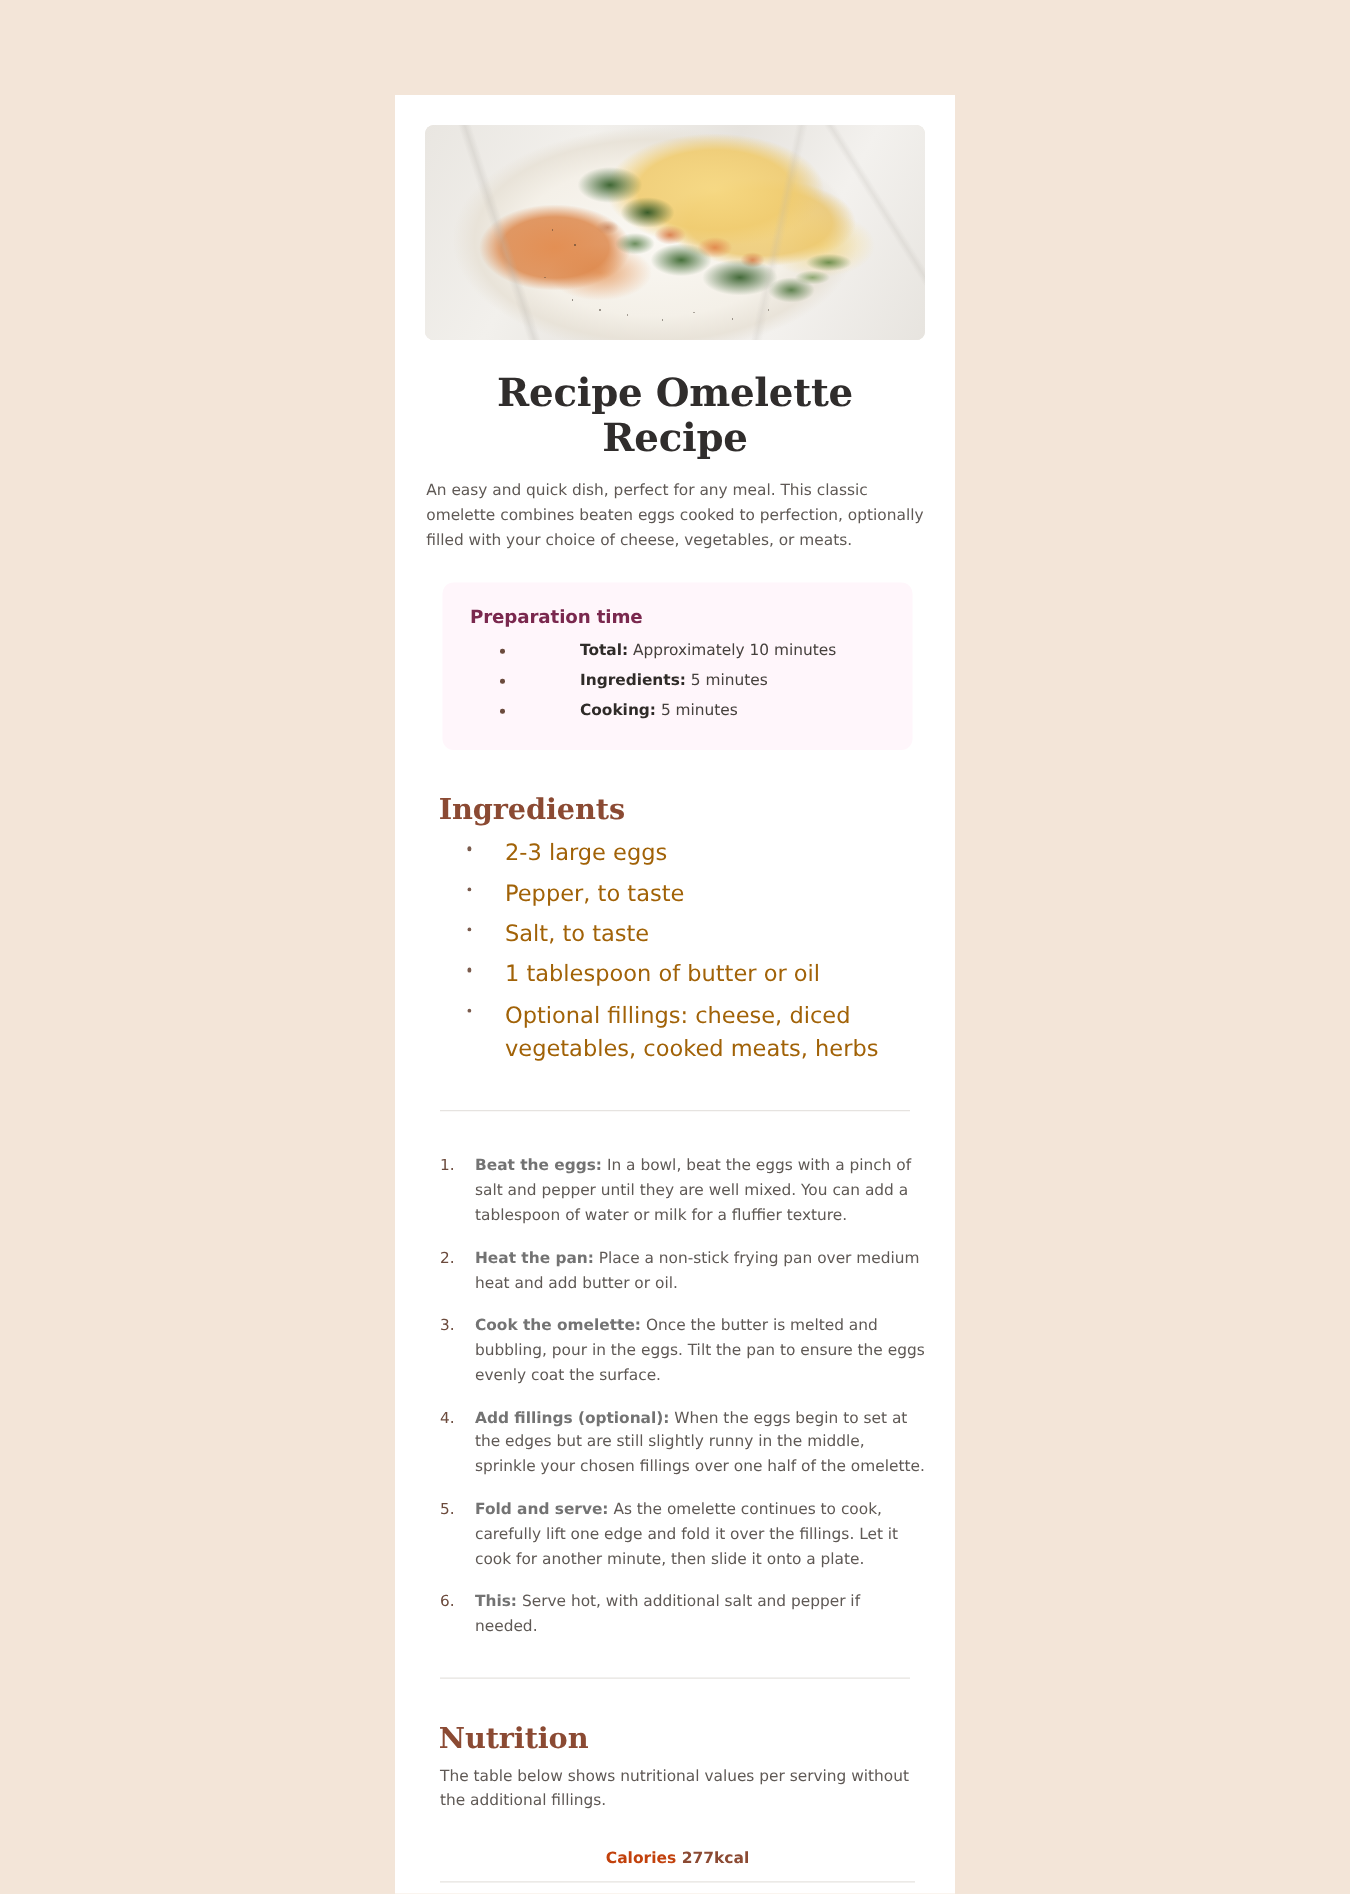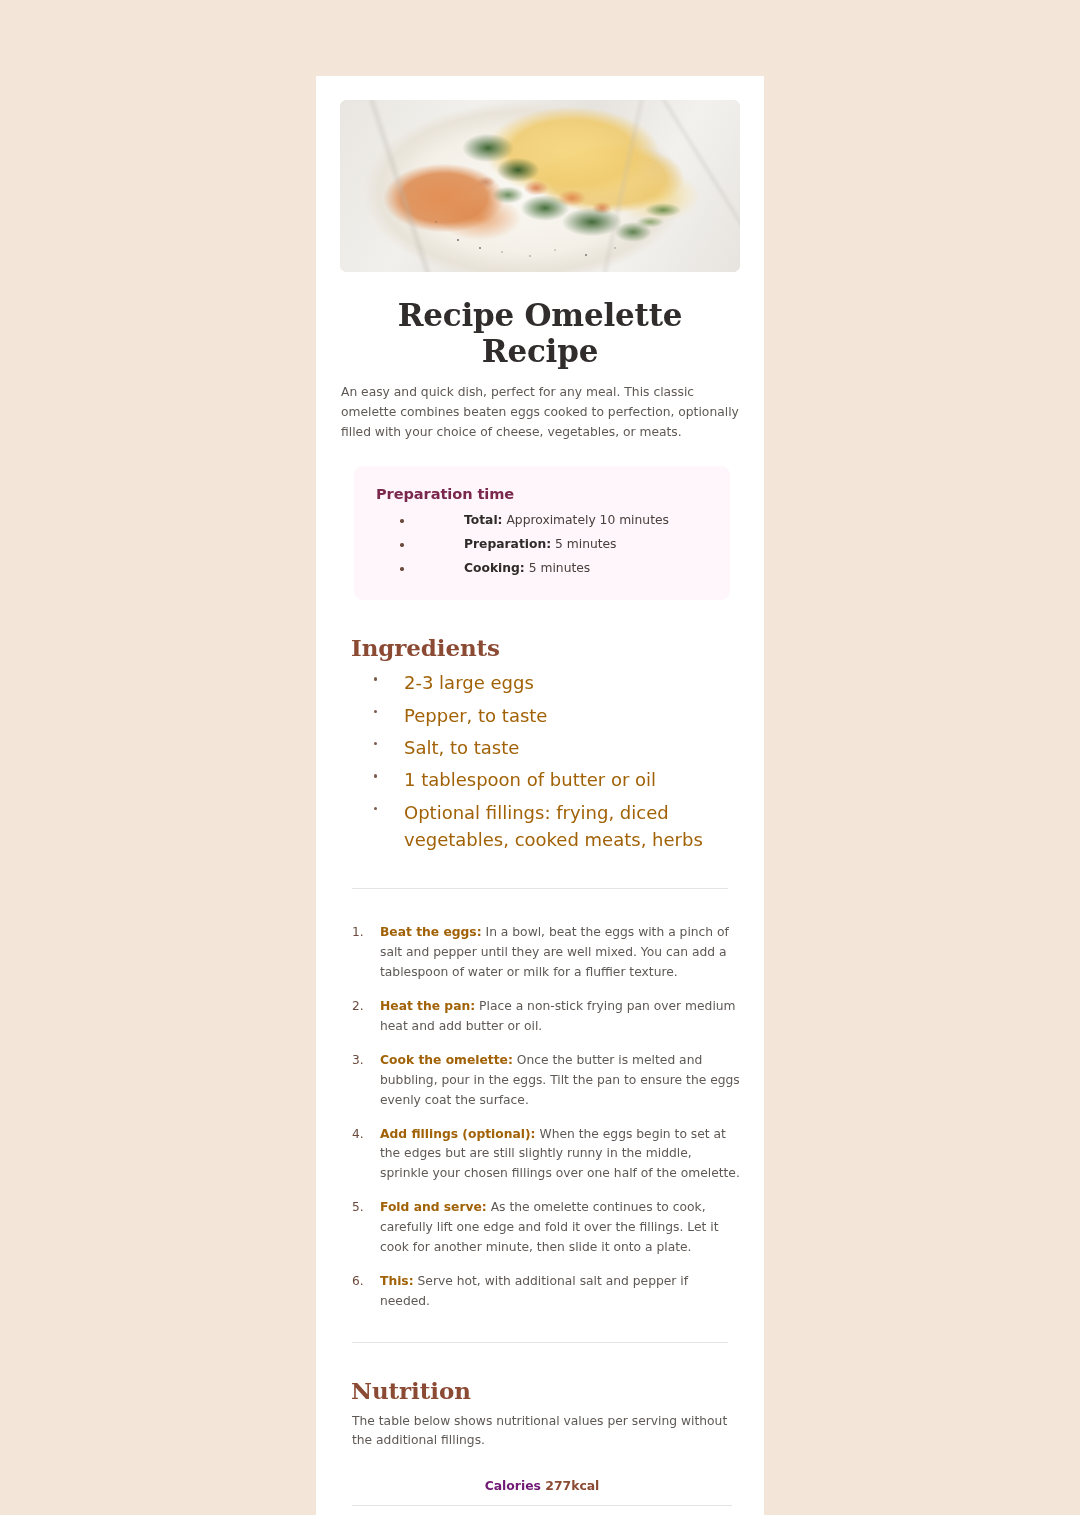--- a/index.html
+++ b/index.html
@@ -227,21 +227,21 @@
   .instructions-list li:last-child { margin-bottom: 0; }
   .instructions-list li::before {
     content: counter(step) ".";
     position: absolute;
     left: 0;
     top: 0;
     font-size: 12.2px;
     color: #6b4a3c;
     font-weight: 400;
   }
-  .instructions-list b { font-weight: 700; color: #a16207; }
+  .instructions-list b { font-weight: 700; color: #737373; }
 
   
   .nutrition-desc {
     font-size: 12.3px;
     line-height: 1.6;
     color: #5f5955;
     margin: 0 0 16px 0;
     padding-left: 12px;
   }
   .nutrition-table {
@@ -249,21 +249,21 @@
     border-collapse: collapse;
     margin-left: 12px;
   }
   .nutrition-table tr { border-bottom: 1px solid #e6e3e0; }
   .nutrition-table td {
     padding: 11px 0 12px 0;
     text-align: center;
     font-size: 12.4px;
     font-weight: 700;
   }
-  .nutrition-table td .nut-label { color: #701a75; }
+  .nutrition-table td .nut-label { color: #c2410c; }
   .nutrition-table td .nut-value { color: #8b4a33; }
 </style>
 </head>
 <body>
 
 <div class="page">
   <article class="recipe-card">
 
     <figure class="hero-wrap" style="margin:0 auto;">
       <div class="hero-photo"></div>
@@ -274,38 +274,38 @@
     <p class="recipe-desc">An easy and quick dish, perfect for any meal. This classic omelette combines beaten eggs cooked to perfection, optionally filled with your choice of cheese, vegetables, or meats.</p>
 
     <section class="prep-box">
       <h2 class="prep-title">Preparation time</h2>
       <ul class="prep-list">
         <li>
           <b>Total:</b>
           <span>Approximately 10 minutes</span>
         </li>
         <li>
-          <b>Preparation:</b>
+          <b>Ingredients:</b>
           <span>5 minutes</span>
         </li>
         <li>
           <b>Cooking:</b>
           <span>5 minutes</span>
         </li>
       </ul>
     </section>
 
     <section class="section">
       <h2 class="section-title">Ingredients</h2>
       <ul class="ingredients-list">
         <li>2-3 large eggs</li>
         <li>Pepper, to taste</li>
         <li>Salt, to taste</li>
         <li>1 tablespoon of butter or oil</li>
-        <li>Optional fillings: frying, diced vegetables, cooked meats, herbs</li>
+        <li>Optional fillings: cheese, diced vegetables, cooked meats, herbs</li>
       </ul>
     </section>
 
     <div class="divider"></div>
 
     <section class="section">
       <ol class="instructions-list">
         <li>
           <b>Beat the eggs:</b>
           <span>In a bowl, beat the eggs with a pinch of salt and pepper until they are well mixed. You can add a tablespoon of water or milk for a fluffier texture.</span>

